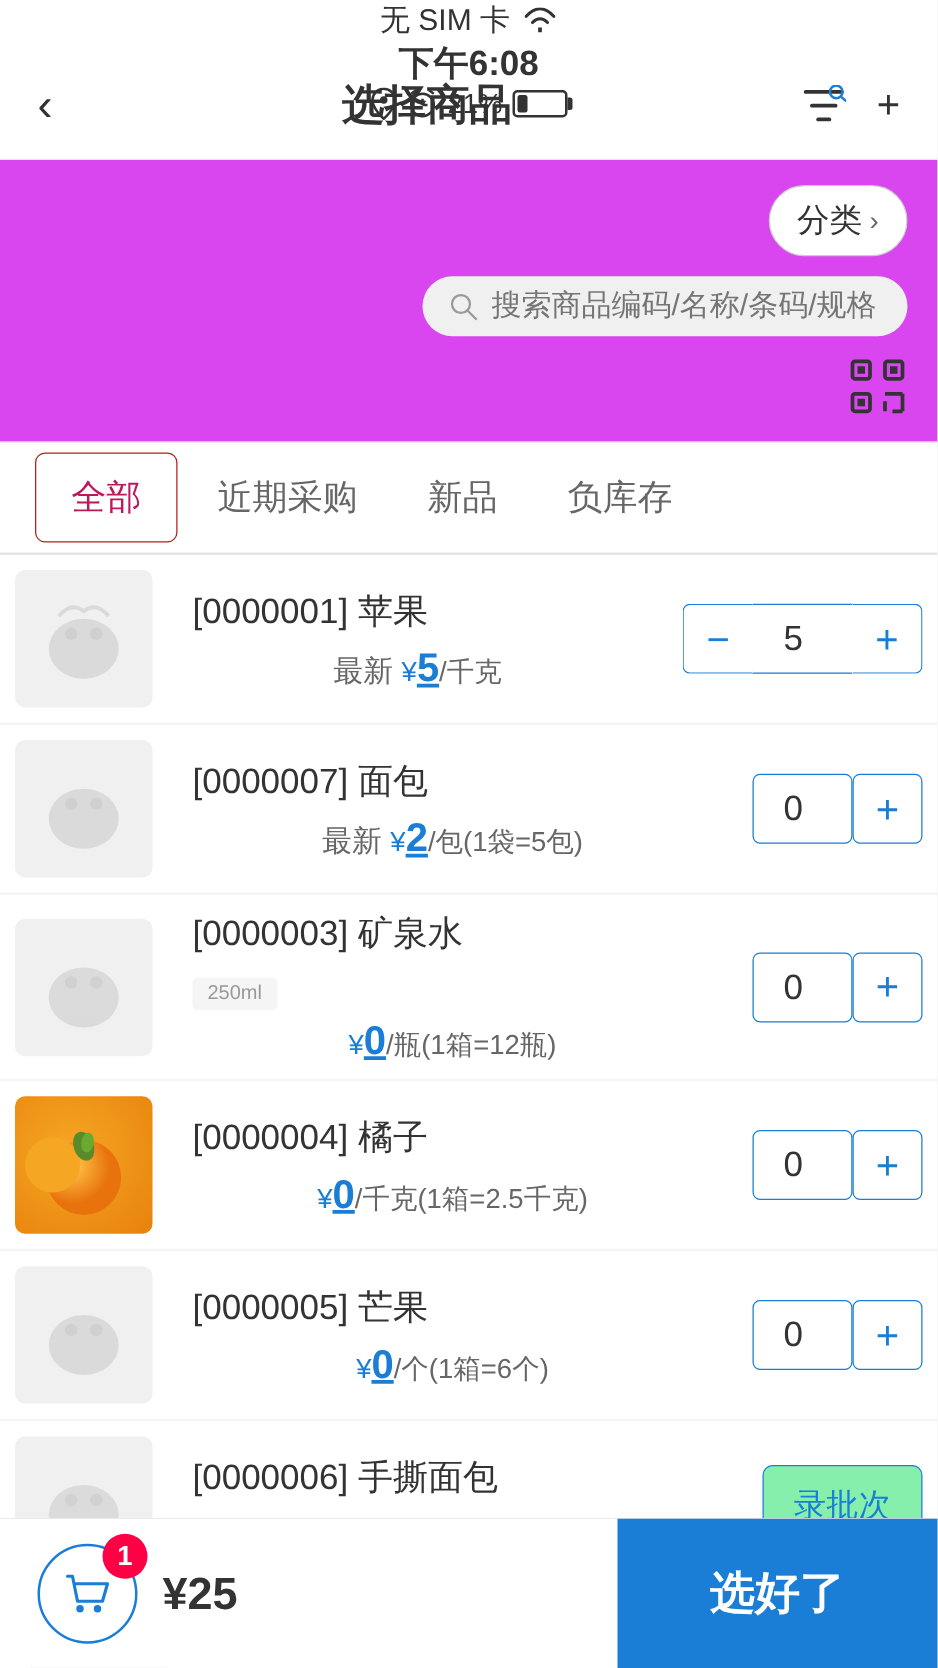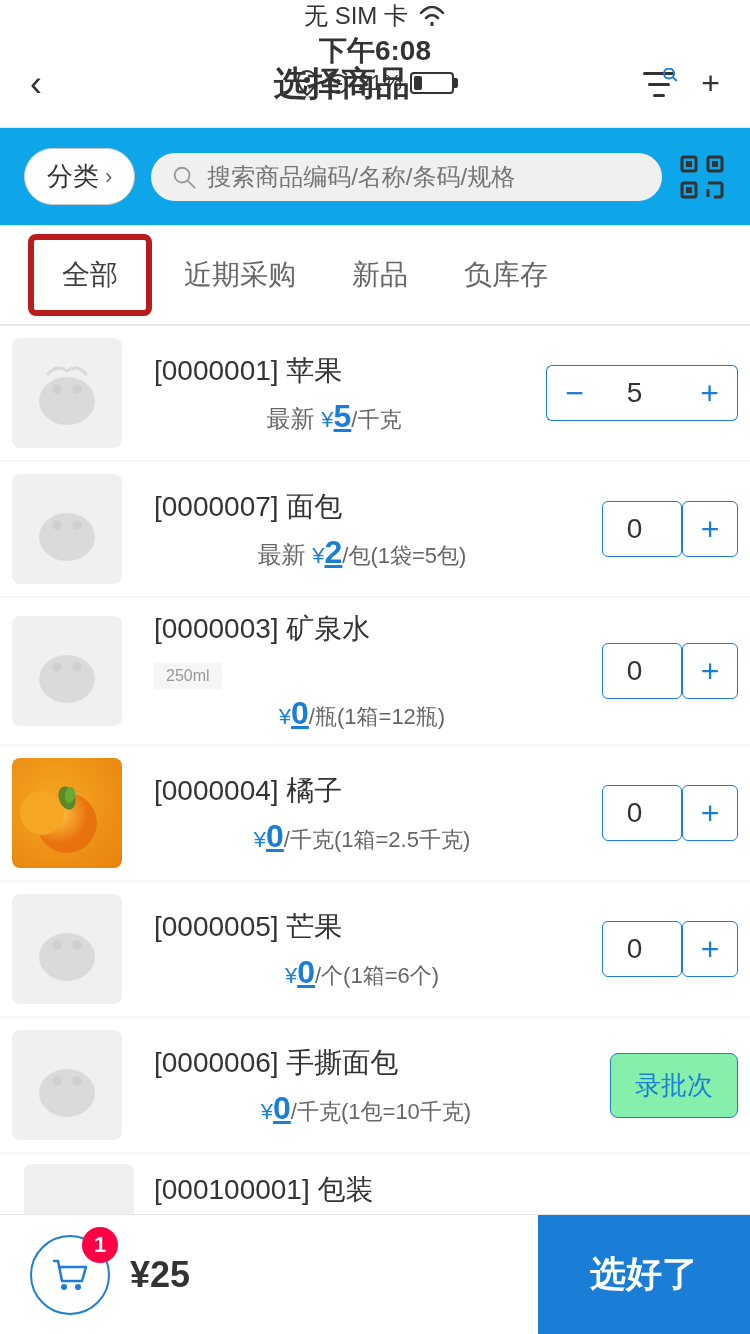--- a/index.html
+++ b/index.html
@@ -67,26 +67,27 @@
       cursor: pointer;
     }
     .nav-icon {
       font-size: 32px;
       color: #333;
       cursor: pointer;
     }
 
     
     .filter-bar {
-      background: #0ea5e9;
+      background: #d946ef;
       padding: 20px 24px;
       display: flex;
-      align-items: center;
+      align-items: flex-end;
       gap: 16px;
       border-bottom: 1px solid #e5e5e5;
+      flex-direction: column;
     }
     .category-btn {
       display: flex;
       align-items: center;
       border: 1px solid #ccc;
       border-radius: 30px;
       padding: 10px 22px;
       font-size: 26px;
       color: #333;
       background: #fff;
@@ -124,22 +125,22 @@
     .tab-item {
       padding: 20px 28px;
       font-size: 28px;
       color: #666;
       cursor: pointer;
       border-radius: 8px;
       border: none;
       background: none;
     }
     .tab-item.active {
-      color: #404040;
-      border: 6px solid #b91c1c;
+      color: #be185d;
+      border: 1px solid #b91c1c;
       border-radius: 8px;
       padding: 16px 28px;
       margin: 8px 4px;
     }
 
     
     .product-list {
       background: #f5f5f5;
       padding-bottom: 140px;
     }
@@ -292,21 +293,21 @@
       align-items: center;
       justify-content: center;
       font-weight: 600;
     }
     .cart-total {
       font-size: 36px;
       font-weight: 600;
       color: #333;
     }
     .confirm-btn {
-      width: 212px;
+      width: 256px;
       height: 120px;
       background: #1a7dd6;
       color: #fff;
       font-size: 36px;
       font-weight: 600;
       display: flex;
       align-items: center;
       justify-content: center;
       cursor: pointer;
       border: none;

